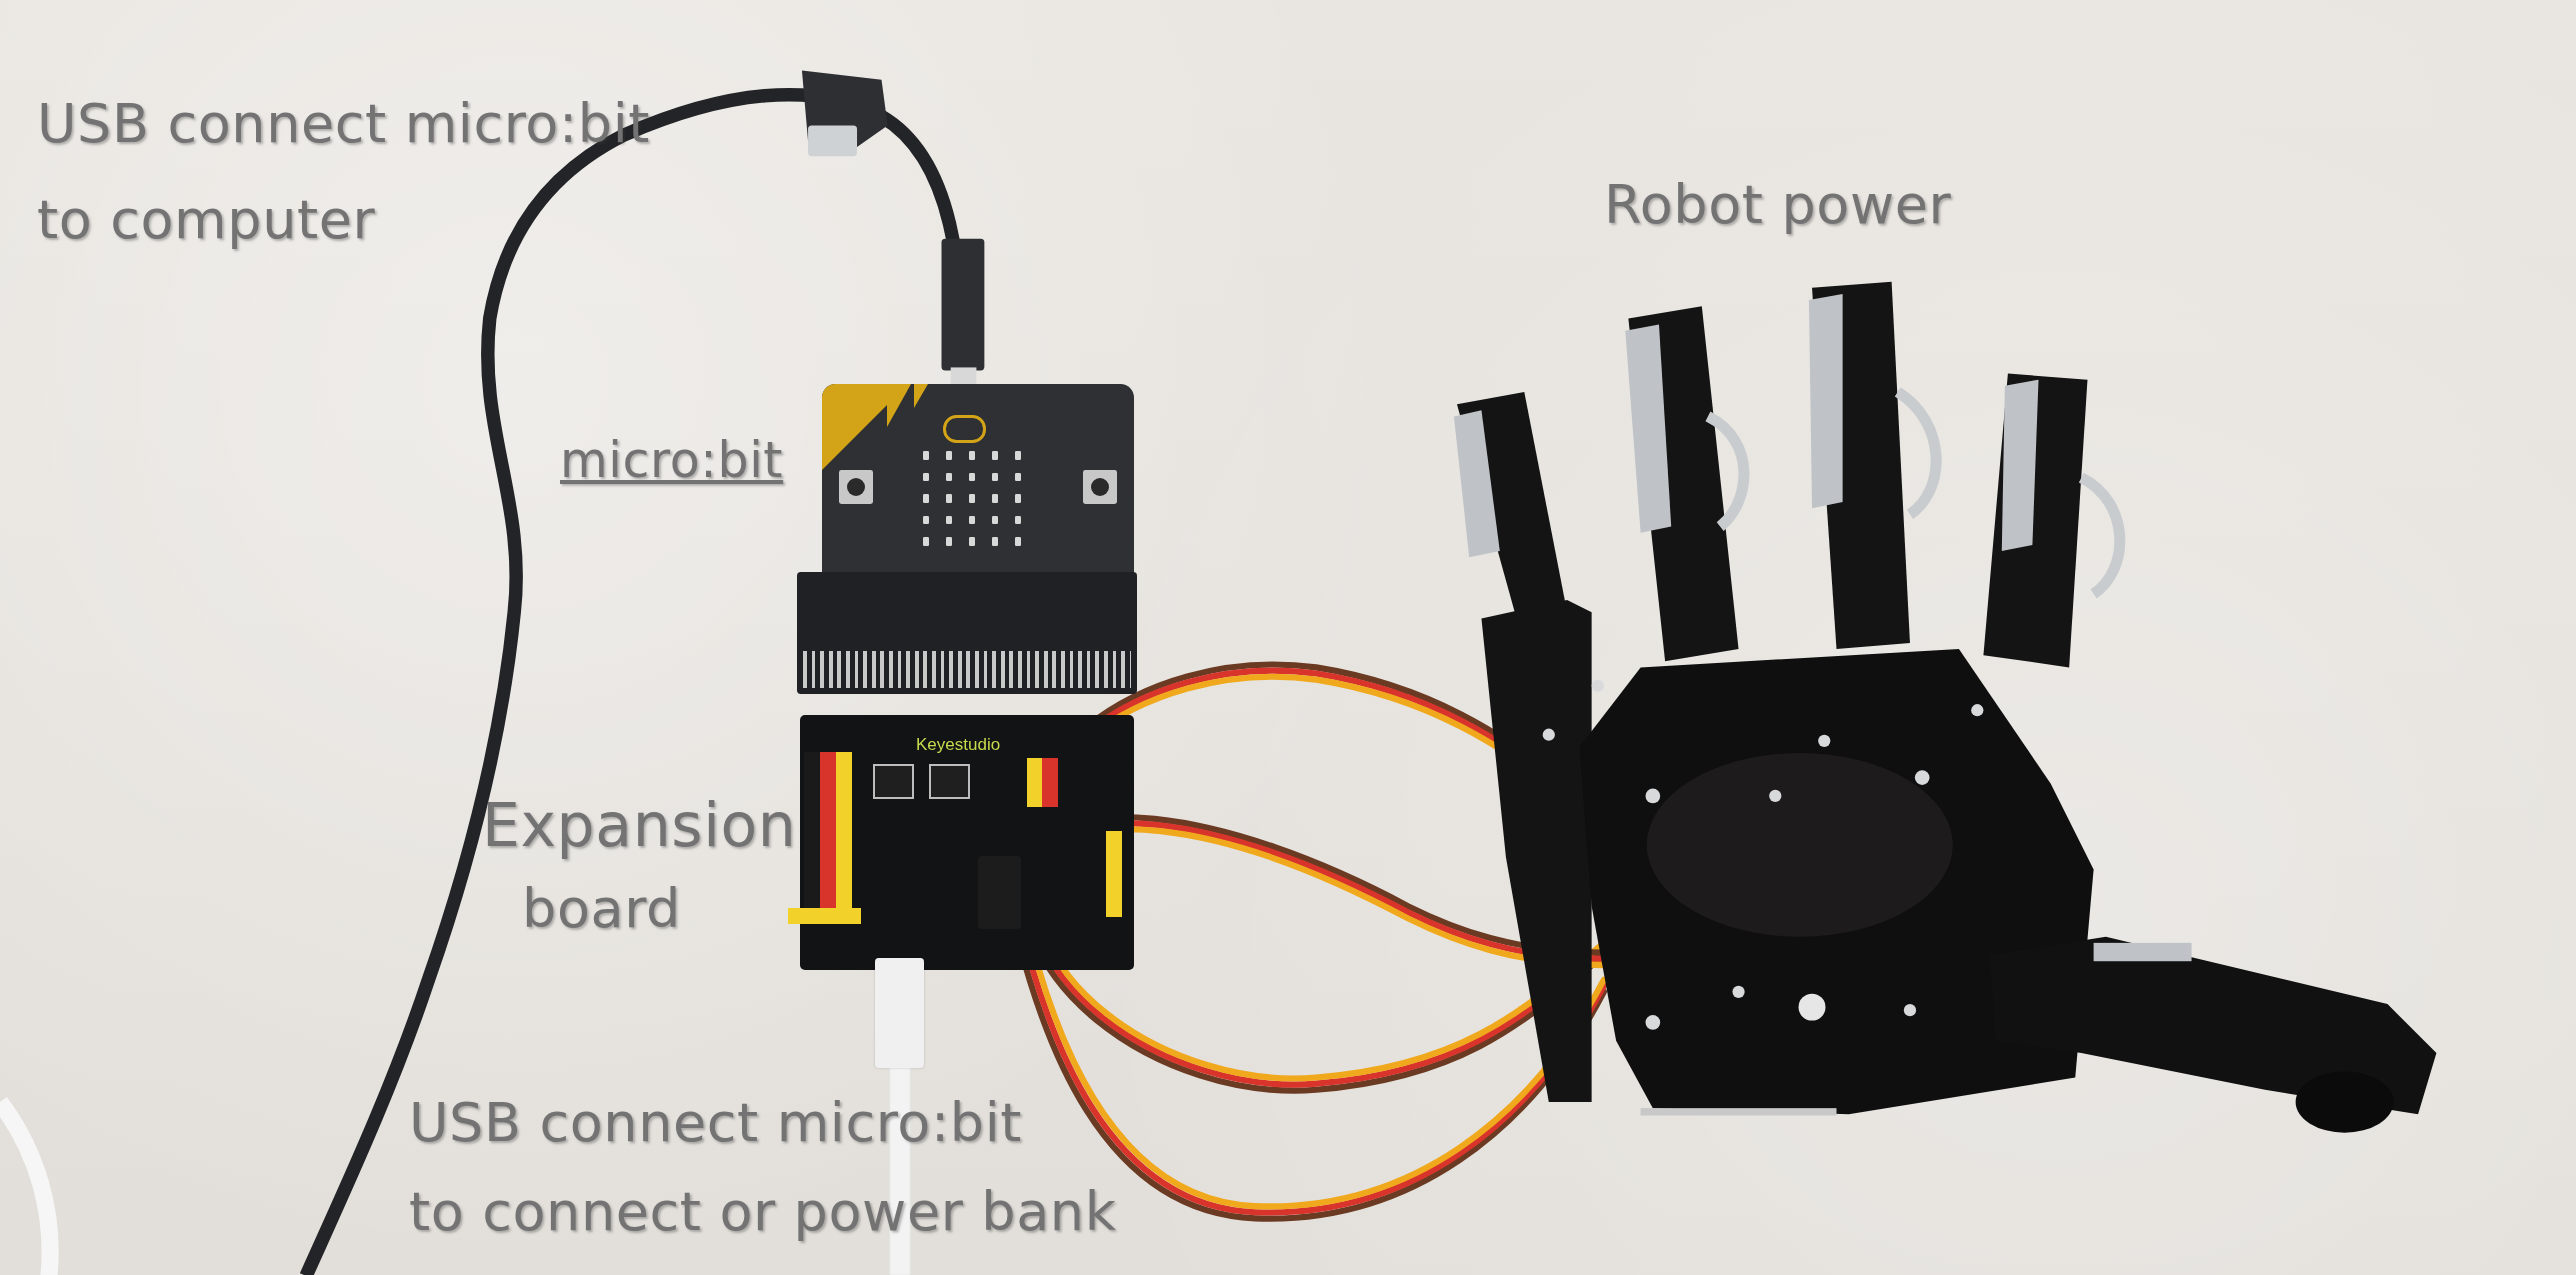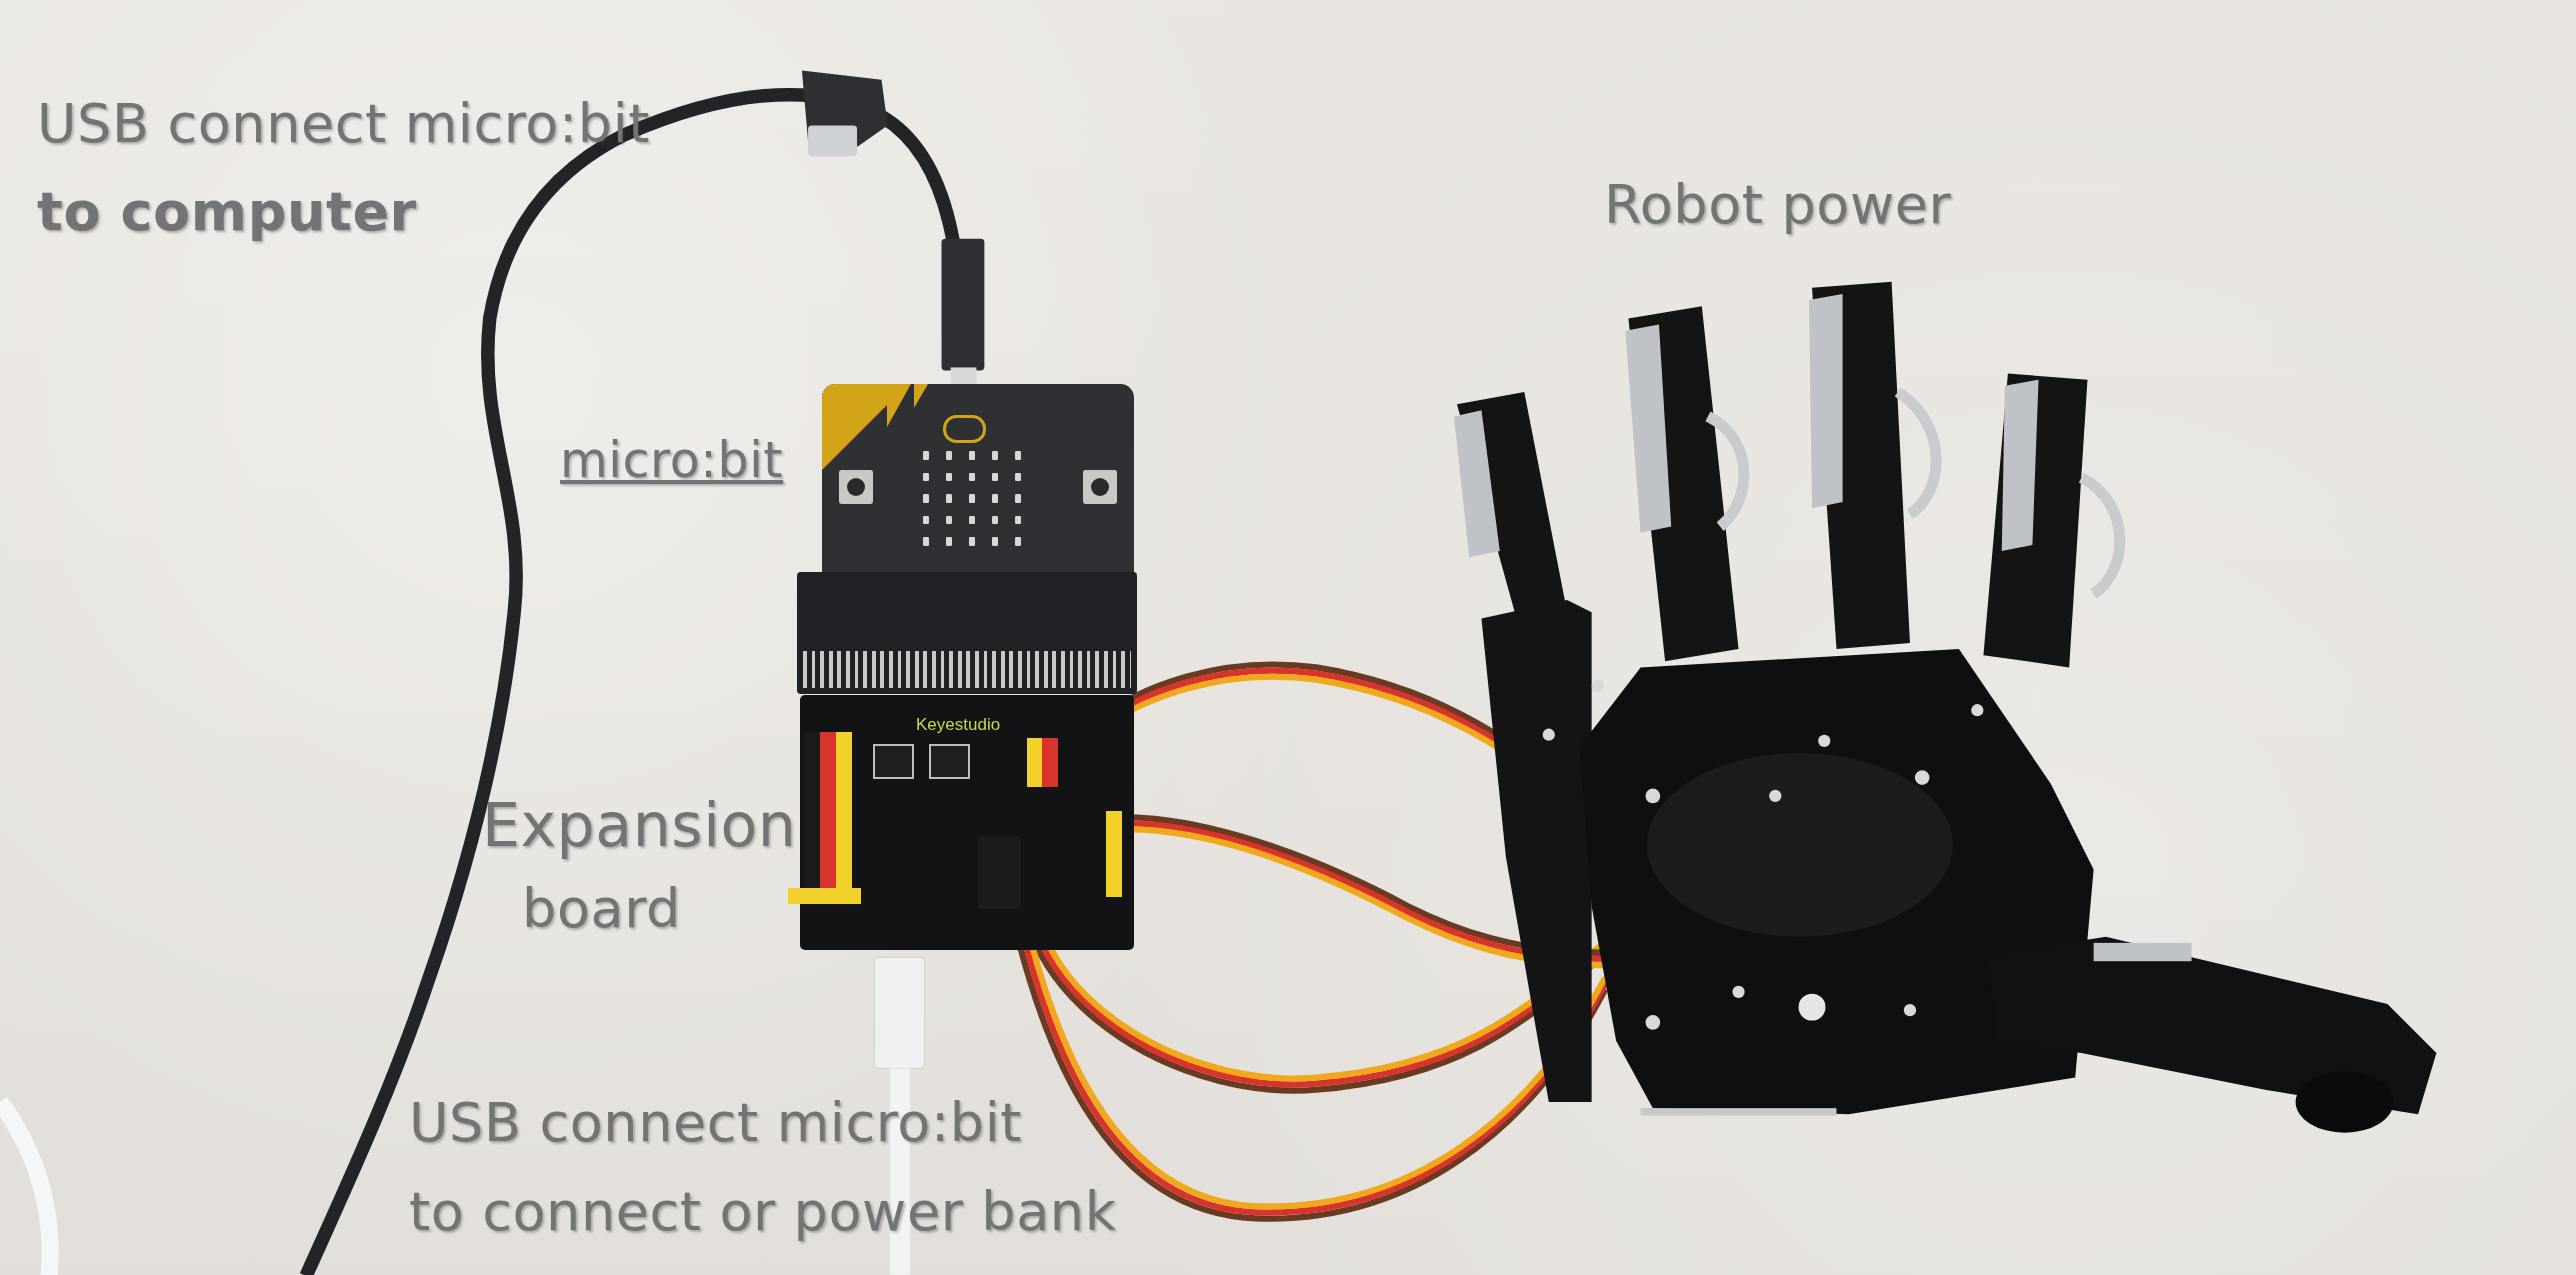--- a/index.html
+++ b/index.html
@@ -31,21 +31,21 @@
   .mb-logo { position:absolute; left:121px; top:31px; width:37px; height:22px;
     border:3.1px solid #d4a418; border-radius:13.5px; }
   .mb-leds { position:absolute; left:92px; top:61px; width:116px; height:107px;
     display:grid; grid-template-columns:repeat(5,1fr); grid-template-rows:repeat(5,1fr); }
   .mb-leds span { width:6.1px; height:8.6px; background:#d8d8d8; border-radius:1.2px; margin:auto; }
   .mb-btn { position:absolute; top:86px; width:34px; height:34px; background:#c8c8c8; border-radius:2.4px; }
   .mb-btn::after { content:""; position:absolute; left:8px; top:8px; width:18.4px; height:18.4px; background:#2a2a2a; border-radius:50%; }
   .edge-conn { position:absolute; left:797px; top:572px; width:340px; height:122px; background:#202124; border-radius:3.7px; }
   .edge-pins { position:absolute; left:6.1px; bottom:6.1px; right:6.1px; height:37px;
     background: repeating-linear-gradient(90deg, #c9c9c9 0 3.7px, #202124 3.7px 8.6px); }
-  .exp-board { position:absolute; left:800px; top:695px; width:334px; height:255px;
+  .exp-board { position:absolute; left:800px; top:715px; width:334px; height:255px;
     background:#121314; border-radius:5px; }
   .exp-title { position:absolute; left:116px; top:19.6px; color:#c7d94d; font-size:17px; font-family:"Liberation Sans", sans-serif; }
   .hdr { position:absolute; width:16px; }
   .usb-bottom-conn { position:absolute; left:875px; top:958px; width:49px; height:110px; background:#f0f0f0; border-radius:3.7px; box-shadow:0 0 2.4px rgba(0,0,0,0.2); }
   .usb-bottom-cable { position:absolute; left:889px; top:1068px; width:22px; height:208px; background:#f3f3f3; box-shadow: inset 0 0 2.4px rgba(0,0,0,0.2); }
 </style>
 </head>
 <body>
 
 <div class="photo-layer">
@@ -178,20 +178,20 @@
     <div style="position:absolute; left:178px; top:141px; width:43px; height:73px; background:#1c1c1c; border-radius:3.7px;"></div>
     <div style="position:absolute; left:73px; top:49px; width:37px; height:31px; background:#1f1f1f; border:2.4px solid #bdbdbd;"></div>
     <div style="position:absolute; left:129px; top:49px; width:37px; height:31px; background:#1f1f1f; border:2.4px solid #bdbdbd;"></div>
   </div>
 
   <div class="usb-bottom-conn"></div>
   <div class="usb-bottom-cable"></div>
 </div>
 
 <div class="label" style="left:37px; top:97px;">USB connect micro:bit</div>
-<div class="label" style="left:37px; top:185px;font-weight:bold;">to computer</div>
+<div class="label" style="left:37px; top:193px;">to computer</div>
 <div class="label" style="left:1604px; top:178px;">Robot power</div>
 <div class="label" style="left:560px; top:436px; font-size:49px;text-decoration:underline;">micro:bit</div>
 <div class="label" style="left:482px; top:795px; font-size:60px;">Expansion</div>
 <div class="label" style="left:509px; top:882px; font-size:54px;margin-left:13px;">board</div>
 <div class="label" style="left:409px; top:1096px;">USB connect micro:bit</div>
 <div class="label" style="left:409px; top:1185px;">to connect or power bank</div>
 
 
 </body></html>

